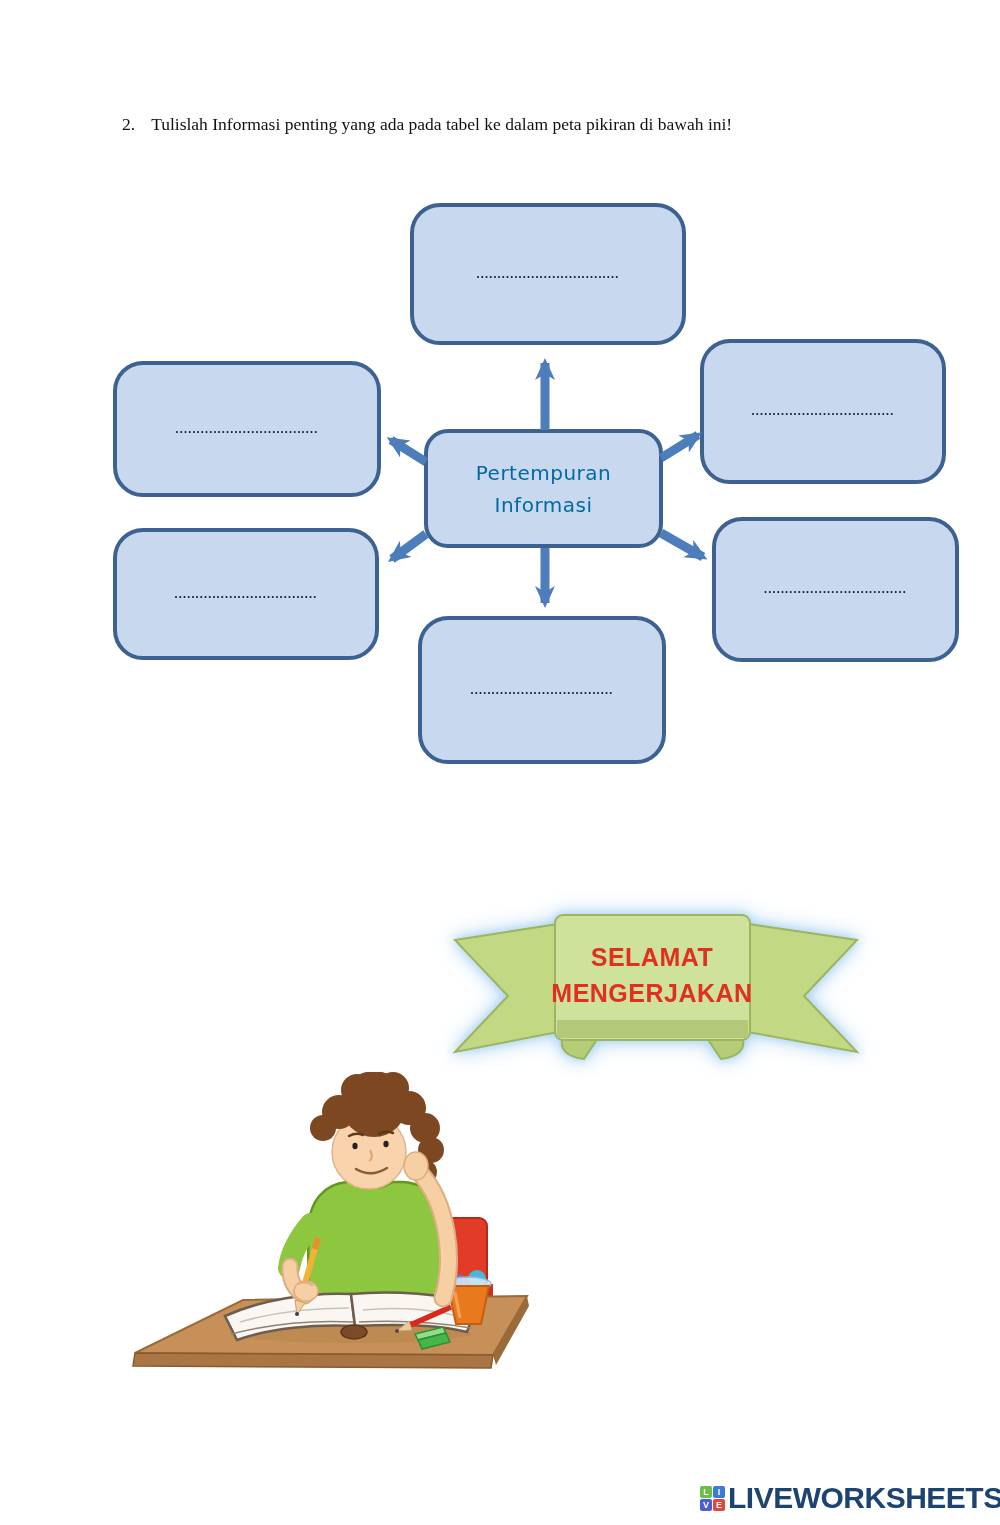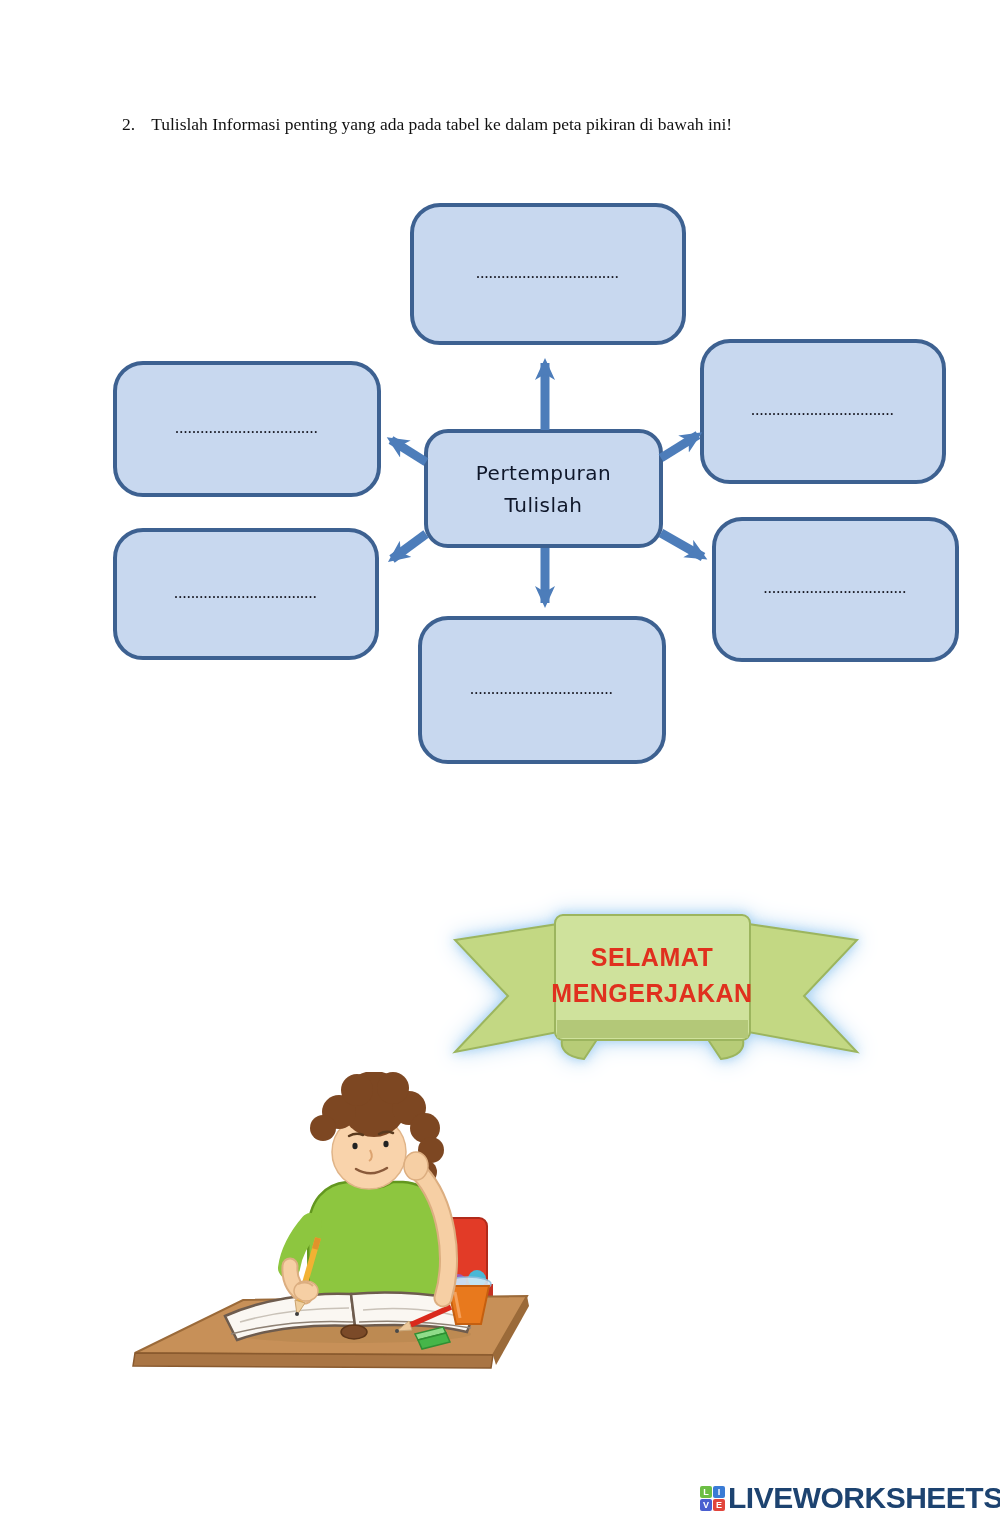--- a/index.html
+++ b/index.html
@@ -9,21 +9,21 @@
   
   .instruction{position:absolute;left:122px;top:114px;display:flex;gap:16px;
                font-family:"Liberation Serif",serif;font-size:17.5px;color:#111;}
 
   
   .node{position:absolute;background:#c8d8ef;border:4px solid #3d6191;border-radius:30px;
         display:flex;align-items:center;justify-content:center;box-sizing:border-box;}
   .node .dots{font-family:"Liberation Serif",serif;font-size:12px;font-weight:700;
               letter-spacing:1.2px;color:#15151f;white-space:nowrap;}
   .node.center{border-radius:24px;}
-  .center-label{font-family:"DejaVu Sans",sans-serif;font-size:20px;color:#0f172a;
+  .center-label{font-family:"DejaVu Sans",sans-serif;font-size:20px;color:#0369a1;
                 text-align:center;line-height:1.6;letter-spacing:.5px;}
 
   #node-top        {left:410px;top:203px;width:276px;height:142px;}
   #node-left-top   {left:113px;top:361px;width:268px;height:136px;}
   #node-right-top  {left:700px;top:339px;width:246px;height:145px;}
   #node-center     {left:424px;top:429px;width:239px;height:119px;}
   #node-left-bottom{left:113px;top:528px;width:266px;height:132px;}
   #node-right-bottom{left:712px;top:517px;width:247px;height:145px;}
   #node-bottom     {left:418px;top:616px;width:248px;height:148px;}
 
@@ -61,21 +61,21 @@
   </div>
   <div class="node" id="node-left-top">
     <span class="dots">..................................</span>
   </div>
   <div class="node" id="node-right-top">
     <span class="dots">..................................</span>
   </div>
   <div class="node center" id="node-center">
     <div class="center-label">
       <div>Pertempuran</div>
-      <div>Tulislah</div>
+      <div>Informasi</div>
     </div>
   </div>
   <div class="node" id="node-left-bottom">
     <span class="dots">..................................</span>
   </div>
   <div class="node" id="node-right-bottom">
     <span class="dots">..................................</span>
   </div>
   <div class="node" id="node-bottom">
     <span class="dots">..................................</span>

